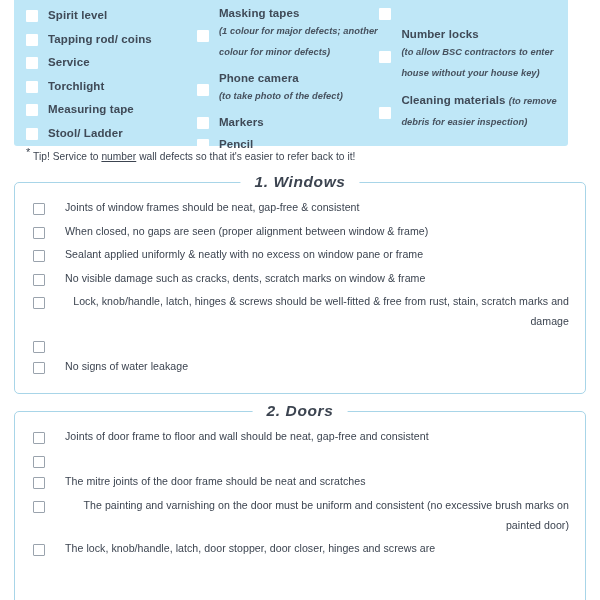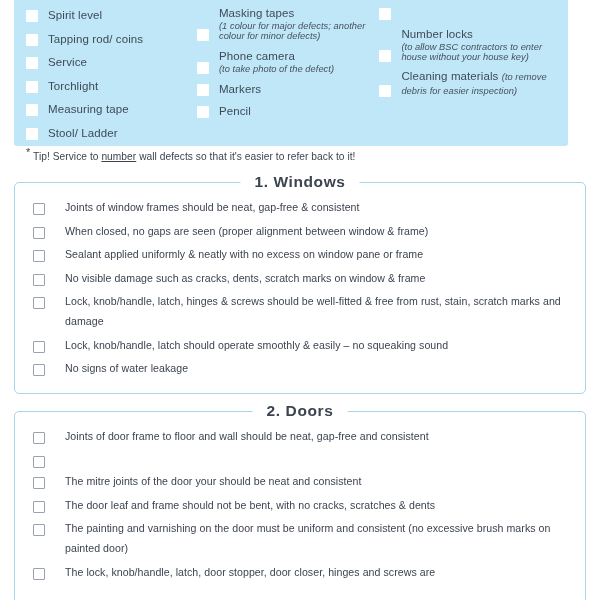--- a/index.html
+++ b/index.html
@@ -32,22 +32,23 @@
   }
   .tools-col {
     box-sizing: border-box;
   }
   .col-1 { width: 178px; padding-top: 34px; }
   .col-2 { width: 190px; padding-top: 32px; }
   .col-3 { width: 186px; padding-top: 32px; }
 
   .tool-item {
     display: flex;
-    align-items: flex-end;
+    align-items: center;
     margin-bottom: 9px;
+    font-weight: bold;
   }
   .col-1 .tool-item { margin-bottom: 9.5px; }
   .col-2 .tool-item { margin-bottom: 8px; }
   .col-3 .tool-item { margin-bottom: 7px; }
 
   .tool-box {
     width: 12px;
     height: 12px;
     background: #ffffff;
     flex: 0 0 auto;
@@ -59,21 +60,21 @@
     font-size: 11.5px;
     line-height: 14px;
     color: #3f4a57;
     letter-spacing: 0.1px;
   }
   .tool-label { display: inline; }
   .tool-note {
     display: block;
     font-size: 9.3px;
     font-style: italic;
-    line-height: 10px;
+    line-height: 21px;
     color: #46515e;
     margin-top: 1px;
     letter-spacing: 0.05px;
   }
   .tool-note.inline {
     display: inline;
     margin-top: 0;
   }
 
   
@@ -111,29 +112,31 @@
     top: -10px;
     left: 50%;
     transform: translateX(-50%);
     background: #ffffff;
     padding: 0 14px;
     font-size: 15.5px;
     font-weight: bold;
     color: #3c4450;
     letter-spacing: 0.6px;
     white-space: nowrap;
+    font-style: italic;
   }
 
   .section-body {
     padding: 18px 16px 6px 18px;
   }
   .check-item {
     display: flex;
     align-items: flex-start;
     margin-bottom: 7.5px;
+    text-align: right;
   }
   .check-box {
     width: 10px;
     height: 10px;
     border: 1.1px solid #9aa3ad;
     background: #ffffff;
     flex: 0 0 auto;
     margin-top: 2px;
     margin-right: 20px;
     border-radius: 1px;
@@ -231,46 +234,41 @@
       <div class="check-item">
         <div class="check-box"></div>
         <div class="check-text">No visible damage such as cracks, dents, scratch marks on window &amp; frame</div>
       </div>
       <div class="check-item">
         <div class="check-box"></div>
         <div class="check-text">Lock, knob/handle, latch, hinges &amp; screws should be well-fitted &amp; free from rust, stain, scratch marks and damage</div>
       </div>
       <div class="check-item">
         <div class="check-box"></div>
-        <div class="check-text">Lock, knob/handle, latch should operate smoothly &amp; easily – no squeaking sound</div>
       </div>
       <div class="check-item">
         <div class="check-box"></div>
         <div class="check-text">No signs of water leakage</div>
       </div>
     </div>
 </div>
 
 <div class="section" id="section-doors">
   <div class="section-title">2. Doors</div>
   <div class="section-body">
       <div class="check-item">
         <div class="check-box"></div>
         <div class="check-text">Joints of door frame to floor and wall should be neat, gap-free and consistent</div>
       </div>
       <div class="check-item">
         <div class="check-box"></div>
       </div>
       <div class="check-item">
         <div class="check-box"></div>
-        <div class="check-text">The mitre joints of the door your should be neat and consistent</div>
-      </div>
-      <div class="check-item">
-        <div class="check-box"></div>
-        <div class="check-text">The door leaf and frame should not be bent, with no cracks, scratches &amp; dents</div>
+        <div class="check-text">The mitre joints of the door frame should be neat and scratches</div>
       </div>
       <div class="check-item">
         <div class="check-box"></div>
         <div class="check-text">The painting and varnishing on the door must be uniform and consistent (no excessive brush marks on painted door)</div>
       </div>
       <div class="check-item">
         <div class="check-box"></div>
         <div class="check-text">The lock, knob/handle, latch, door stopper, door closer, hinges and screws are</div>
       </div>
     </div>

